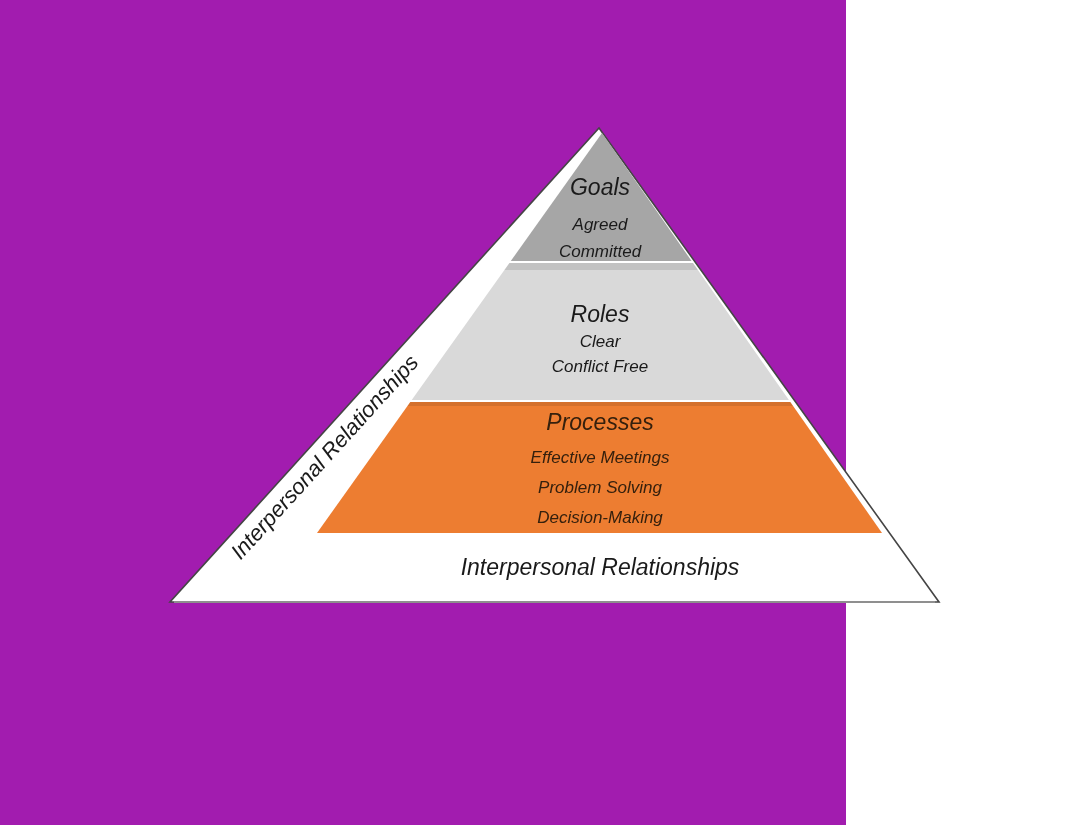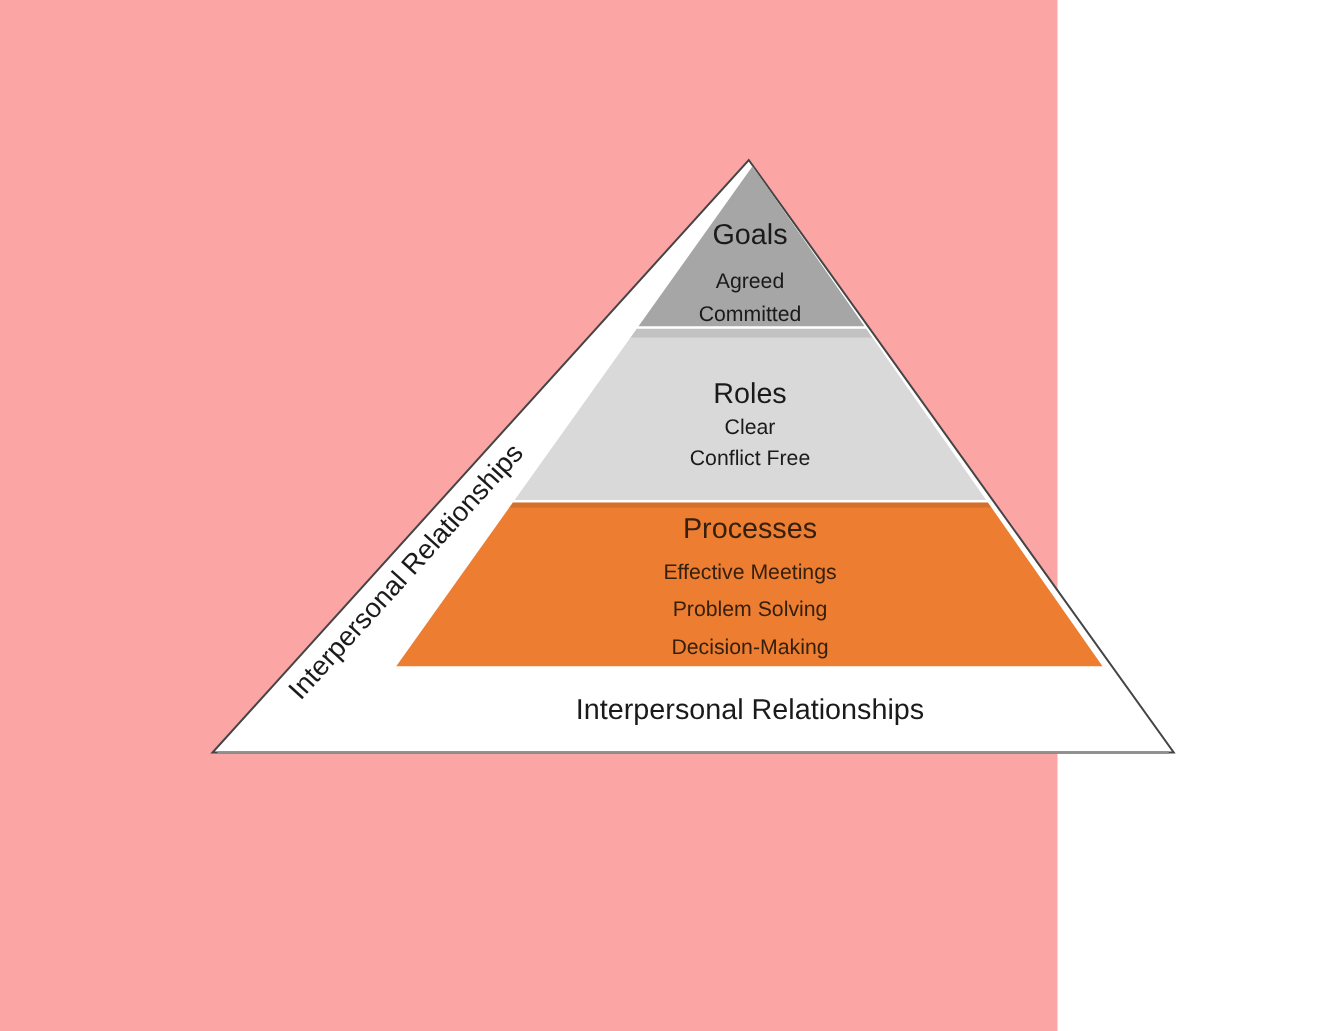--- a/index.html
+++ b/index.html
@@ -7,21 +7,22 @@
     padding: 0;
     background: #ffffff;
     width: 1068px;
     height: 825px;
     overflow: hidden;
   }
   .stage {
     position: relative;
     width: 846px;
     height: 825px;
-    background: #fca5a5;
+    background: #a21caf;
+    font-style: italic;
   }
   svg text {
     font-family: "Liberation Sans", sans-serif;
   }
   .t-title { font-size: 23px; }
   .t-item  { font-size: 17px; }
   .t-base  { font-size: 23px; }
   .t-side  { font-size: 22px; }
 </style>
 </head>

